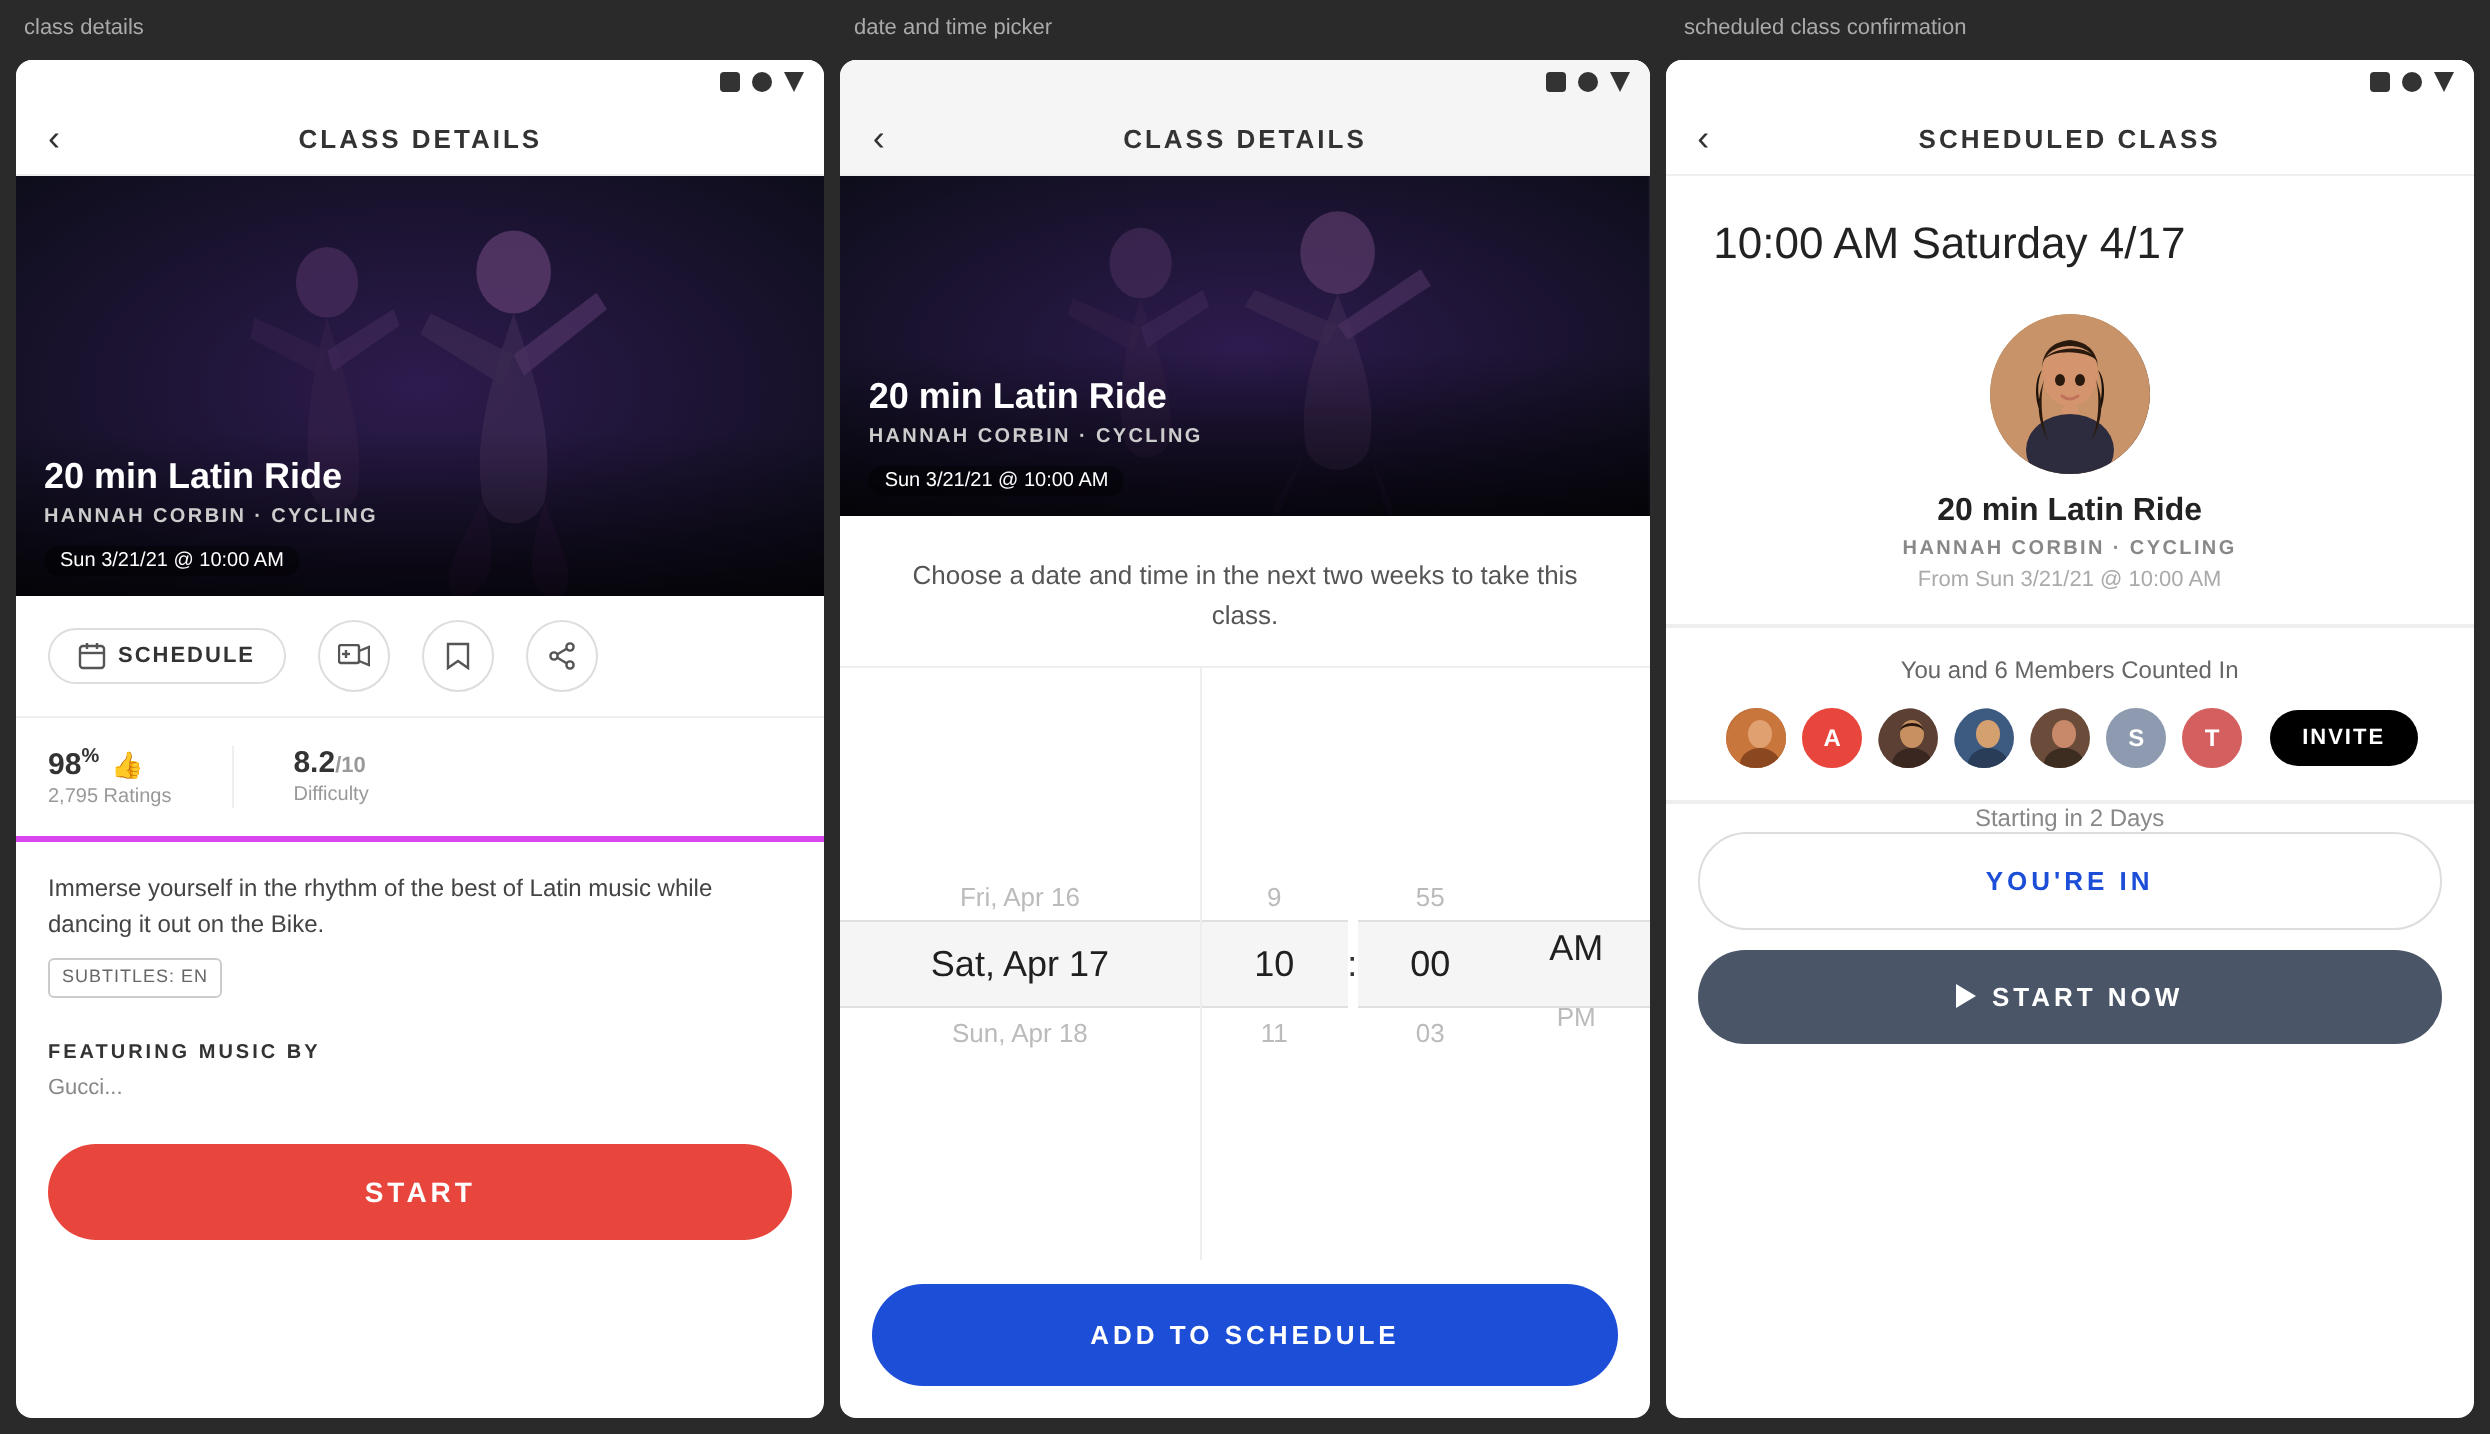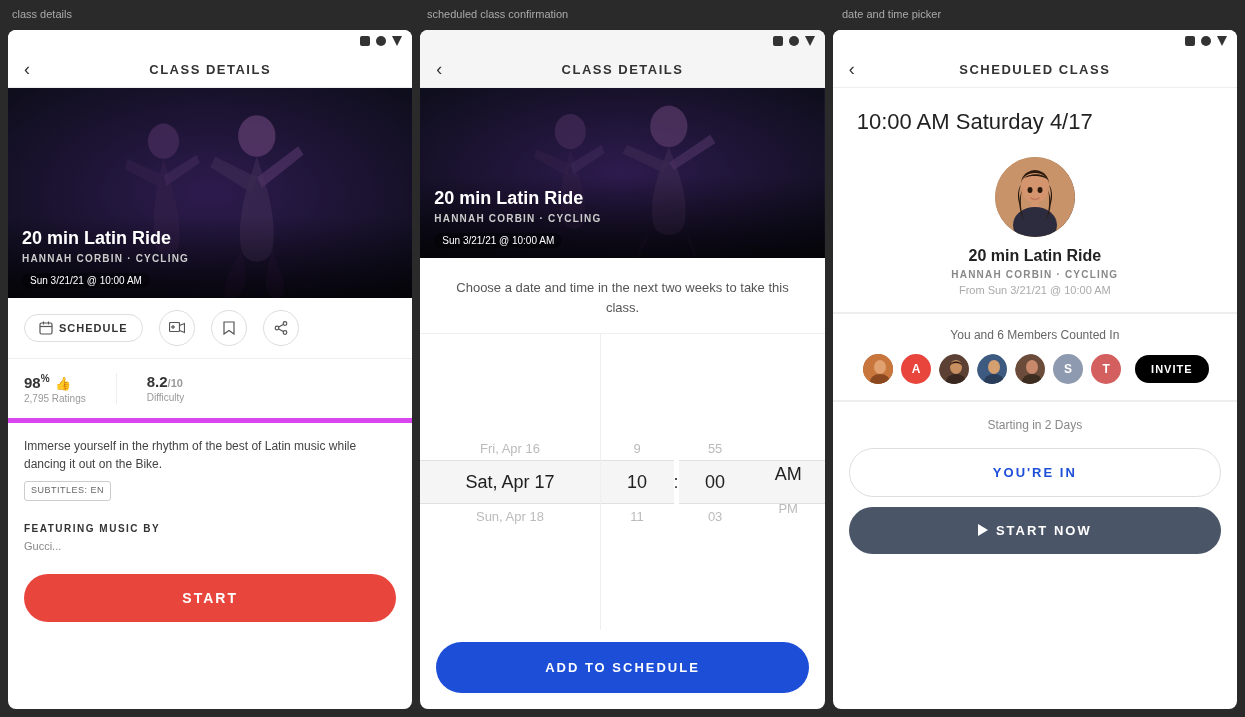--- a/index.html
+++ b/index.html
@@ -167,21 +167,21 @@
       color: #555;
       font-size: 14px;
       background: #fff;
     }
 
     
     .stats-row {
       display: flex;
       padding: 14px 16px;
       gap: 30px;
-      border-bottom: 5px solid #d946ef;
+      border-bottom: 3px solid #d946ef;
     }
     .stat-item {}
     .stat-value {
       font-size: 15px;
       font-weight: 700;
       color: #333;
     }
     .stat-value sup { font-size: 10px; }
     .stat-value .thumbs { font-size: 13px; color: #999; margin-left: 2px; }
     .stat-label {
@@ -436,21 +436,21 @@
       font-weight: 700;
       letter-spacing: 1px;
       cursor: pointer;
       margin-left: 8px;
     }
 
     .starting-label {
       text-align: center;
       font-size: 12px;
       color: #888;
-      padding: 16px;
+      padding: 0;
     }
 
     .youre-in-btn {
       margin: 0 16px 10px;
       background: #fff;
       color: #1d4ed8;
       border: 1.5px solid #ddd;
       border-radius: 30px;
       padding: 16px;
       font-size: 13px;
@@ -506,22 +506,22 @@
       position: relative;
       display: flex;
       align-items: flex-end;
     }
   </style>
 </head>
 <body>
 
 <div class="screen-labels">
   <div class="screen-label">class details</div>
+  <div class="screen-label">date and time picker</div>
   <div class="screen-label">scheduled class confirmation</div>
-  <div class="screen-label">date and time picker</div>
 </div>
 
 <div class="screens-row">
 
   <div class="phone-frame">
 
     <div class="status-bar" style="justify-content:flex-end; padding: 6px 10px; background:#fff;">
       <span class="status-icon"></span>
       <span class="status-dot"></span>
       <span class="status-triangle"></span>

